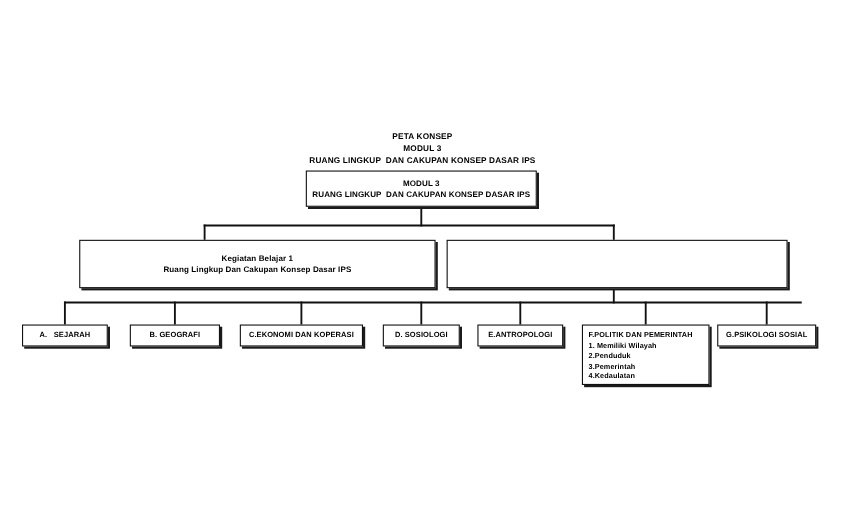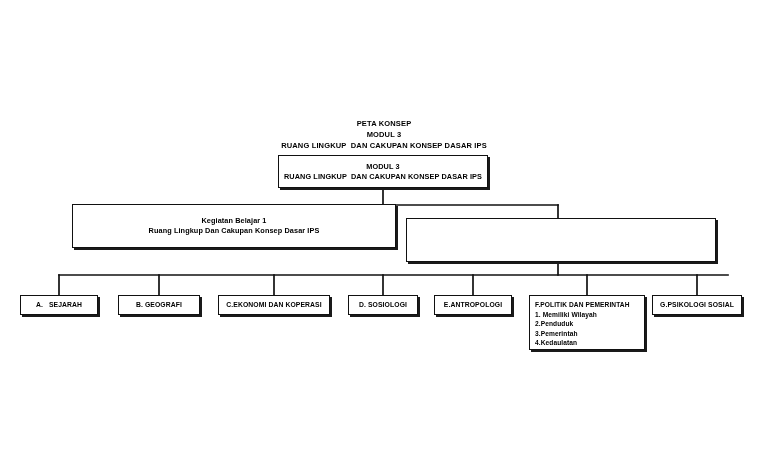--- a/index.html
+++ b/index.html
@@ -108,21 +108,21 @@
     <line x1="473" y1="275" x2="473" y2="295"></line>
     <line x1="587" y1="275" x2="587" y2="295"></line>
     <line x1="697" y1="275" x2="697" y2="295"></line>
   </svg>
 
   <div class="node" style="left:278px; top:155px; width:210px; height:33px;">
     <div class="line">MODUL 3</div>
     <div class="line">RUANG LINGKUP  DAN CAKUPAN KONSEP DASAR IPS</div>
   </div>
 
-  <div class="node" style="left:72px; top:204px; width:324px; height:44px;">
+  <div class="node" style="left:72px; top:218px; width:324px; height:44px;">
     <div class="line">Kegiatan Belajar 1</div>
     <div class="line">Ruang Lingkup Dan Cakupan Konsep Dasar IPS</div>
   </div>
 
   <div class="node" style="left:406px; top:218px; width:310px; height:44px;">
   </div>
 
   <div class="node leaf" style="left:20px; top:295px; width:78px; height:20px;">
     <div class="line">A.   SEJARAH</div>
   </div>

